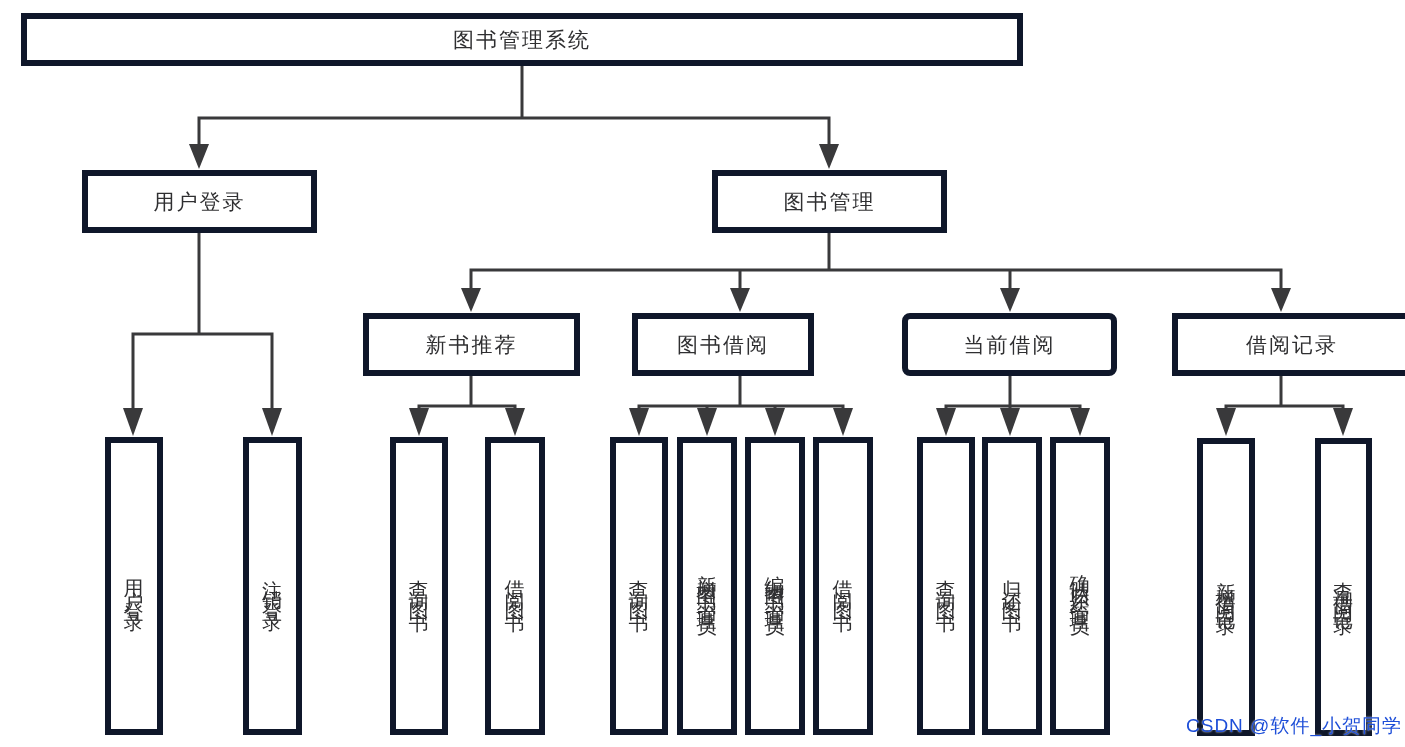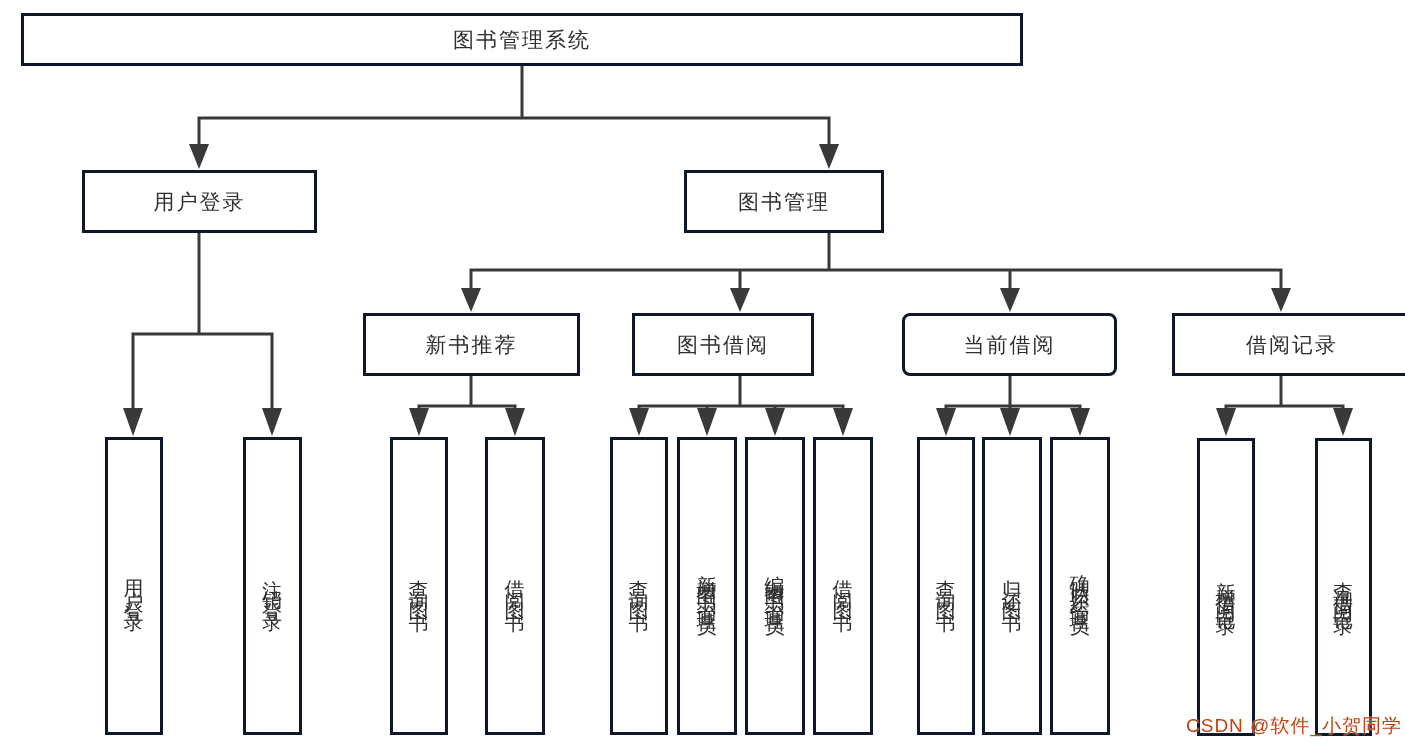--- a/index.html
+++ b/index.html
@@ -12,21 +12,21 @@
     overflow: hidden;
   }
   #connector-layer {
     position: absolute;
     left: 0; top: 0;
     width: 1405px; height: 747px;
   }
   .box {
     position: absolute;
     background: #ffffff;
-    border: 3px solid #0f172a;
+    border: 6px solid #0f172a;
     box-sizing: border-box;
     display: flex;
     align-items: center;
     justify-content: center;
     color: #2f2f31;
     font-size: 21px;
     letter-spacing: 2px;
     white-space: nowrap;
   }
   .leaf {
@@ -39,21 +39,21 @@
     white-space: nowrap;
   }
   .ls-lg .vtext { letter-spacing: 11px; }
   .ls-md .vtext { letter-spacing: 7px; }
   .ls-sm .vtext { letter-spacing: 6px; font-size: 20px; }
   .watermark {
     position: absolute;
     left: 1186px;
     top: 713px;
     font-size: 19px;
-    color: #c2410c;
+    color: #1d4ed8;
     letter-spacing: 1px;
     text-shadow: 0 0 2px #ffffff;
     white-space: nowrap;
   }
 </style>
 </head>
 <body>
 
 <div id="canvas">
 
@@ -119,21 +119,21 @@
     </g>
   </svg>
 
   <div class="box" style="left:21px; top:13px; width:1002px; height:53px;">
     <span>图书管理系统</span>
   </div>
 
   <div class="box" style="left:82px; top:170px; width:235px; height:63px;">
     <span>用户登录</span>
   </div>
-  <div class="box" style="left:684px; top:170px; width:200px; height:63px;">
+  <div class="box" style="left:712px; top:170px; width:235px; height:63px;">
     <span>图书管理</span>
   </div>
 
   <div class="box" style="left:363px; top:313px; width:217px; height:63px;">
     <span>新书推荐</span>
   </div>
   <div class="box" style="left:632px; top:313px; width:182px; height:63px;">
     <span>图书借阅</span>
   </div>
   <div class="box" style="left:902px; top:313px; width:215px; height:63px;border-radius:8px;">

